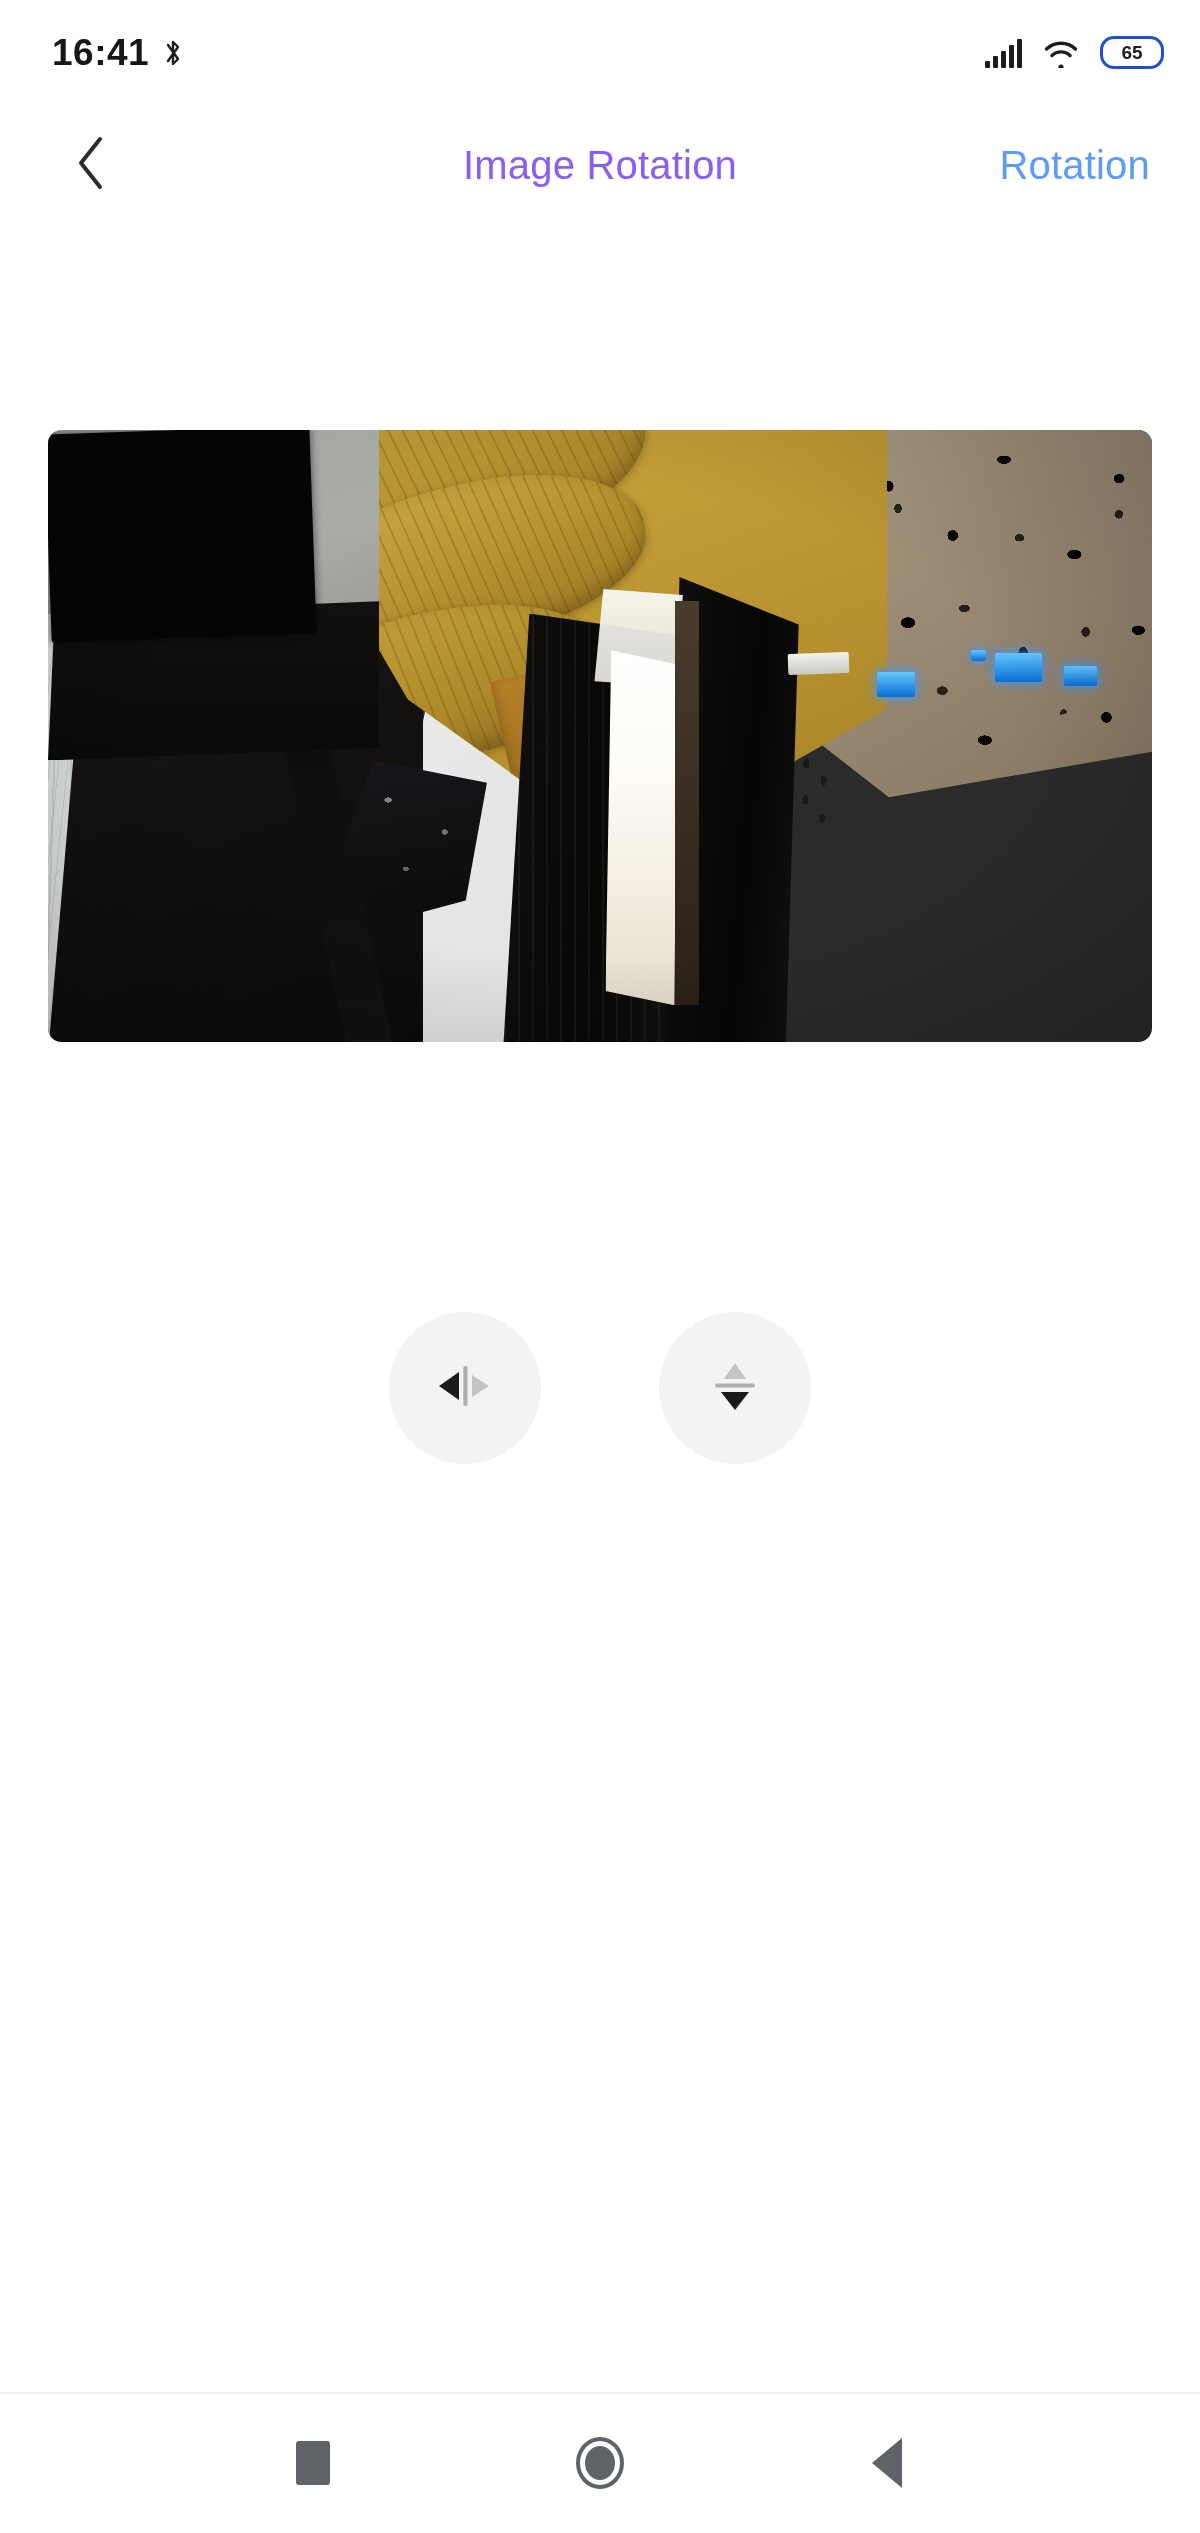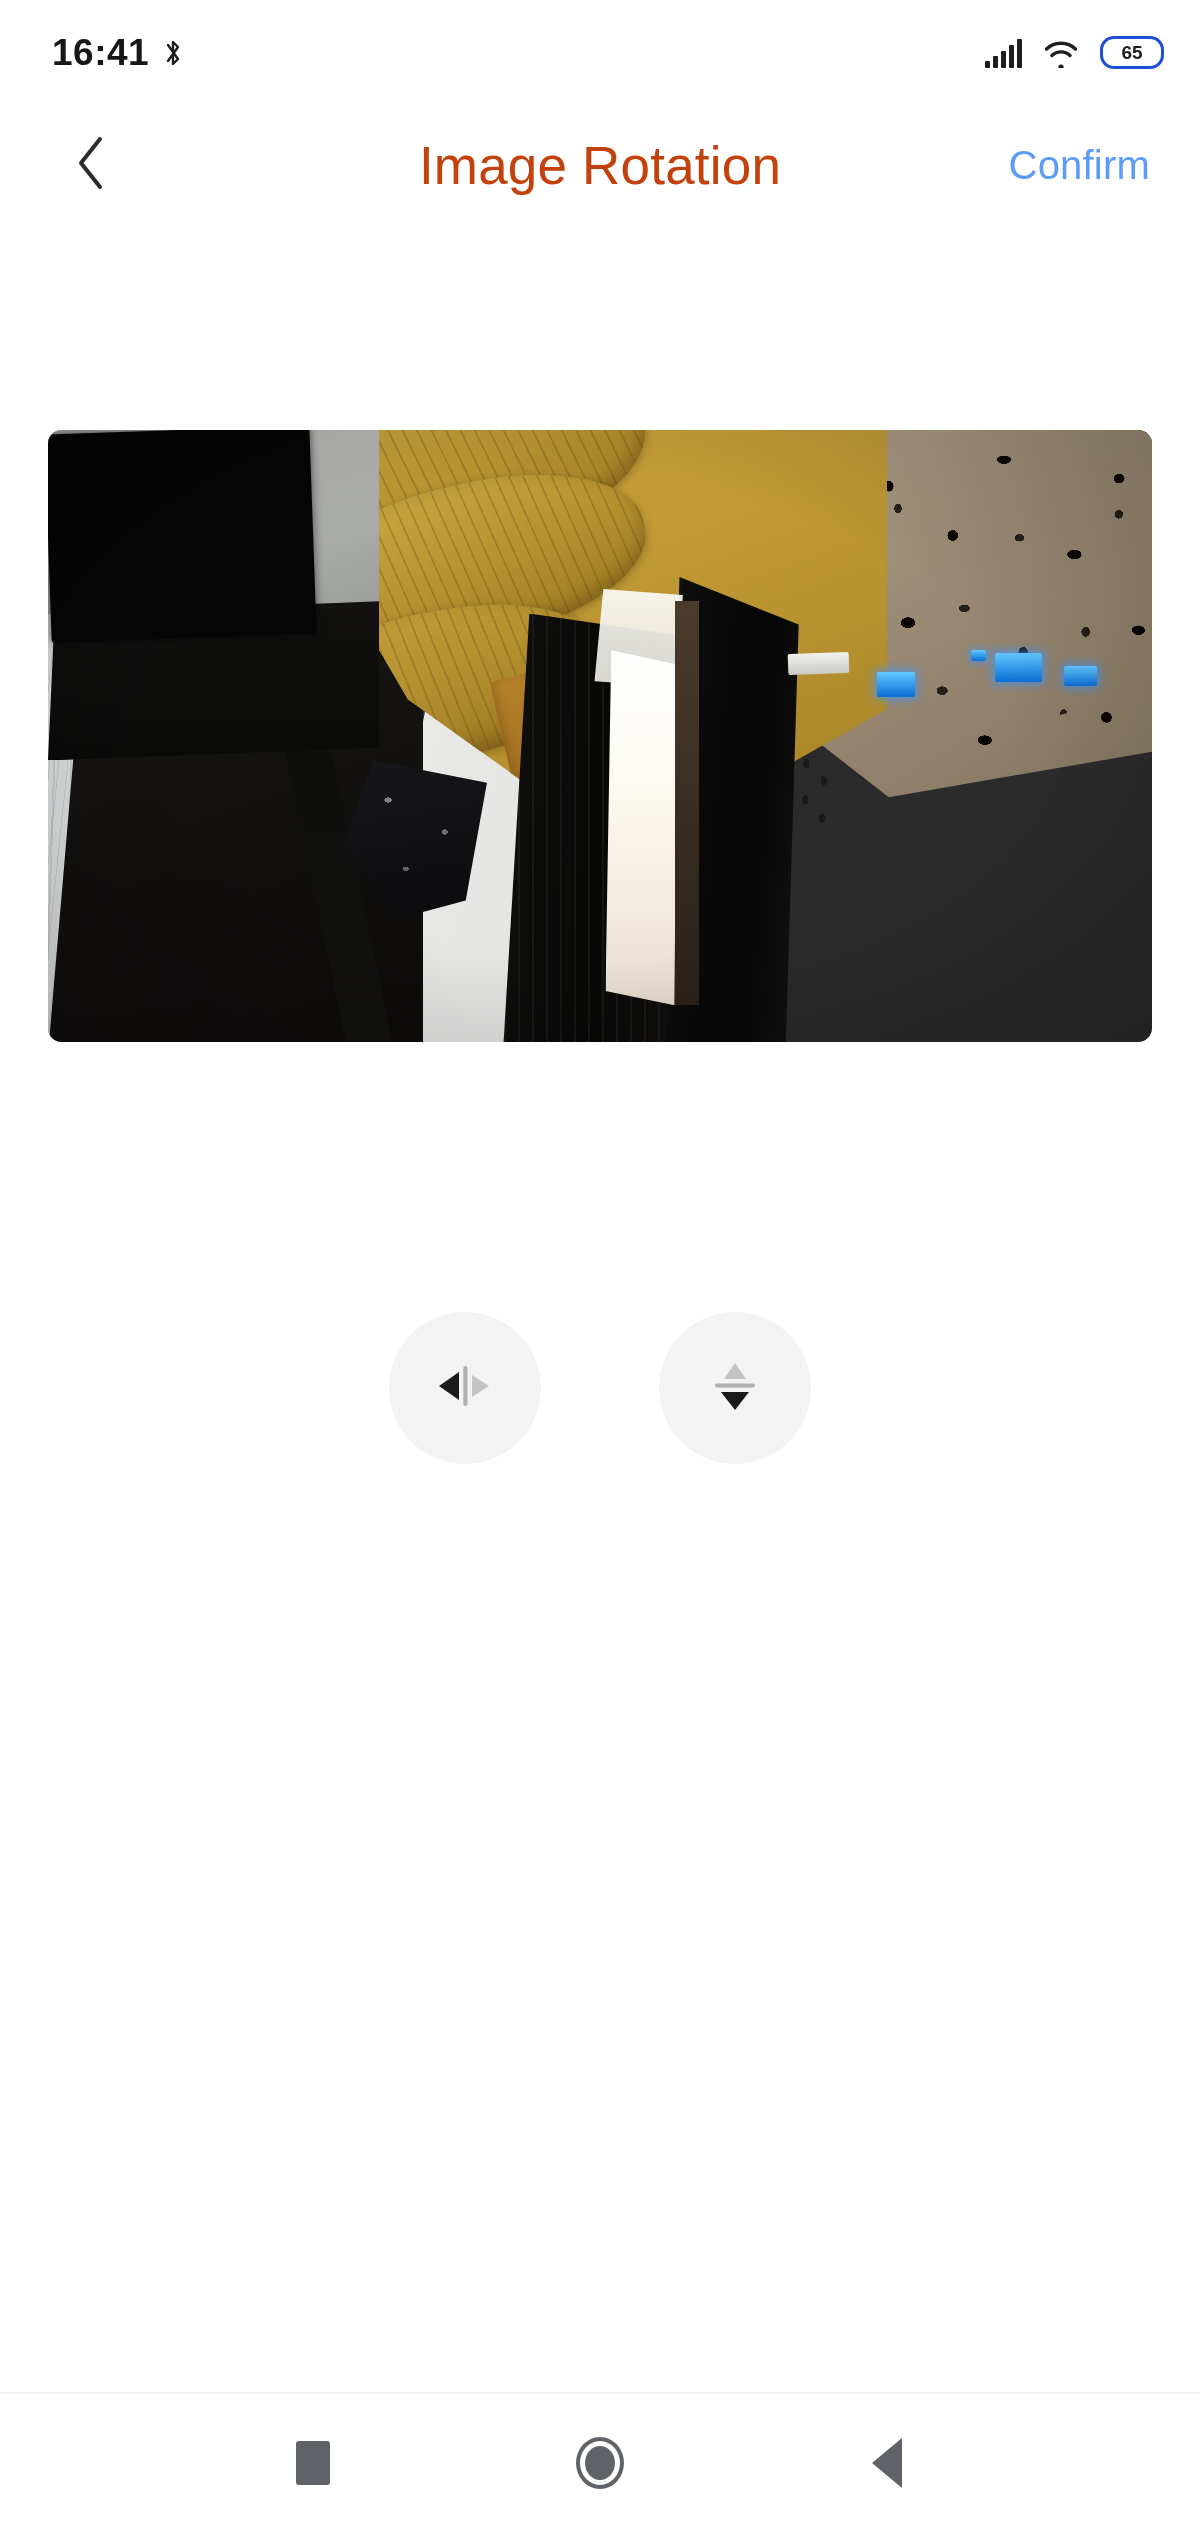--- a/index.html
+++ b/index.html
@@ -40,21 +40,21 @@
   .header {
     position:absolute; top:105px; left:0; width:1200px; height:120px;
     display:flex; align-items:center;
   }
   .back-btn {
     position:absolute; left:56px; top:50%; transform:translateY(-50%);
     width:70px; height:70px; display:flex; align-items:center; justify-content:center;
     cursor:pointer;
   }
   .title {
-    width:100%; text-align:center; font-size:53px; color:#c2410c; font-weight:400;
+    width:100%; text-align:center; font-size:40px; color:#8b5cf6; font-weight:400;
     letter-spacing:0.2px;
   }
   .confirm-btn {
     position:absolute; right:50px; top:50%; transform:translateY(-50%);
     font-size:40px; color:#5a9cf8; cursor:pointer; letter-spacing:0.2px;
   }
 
   
   .preview-wrap {
     position:absolute; left:48px; top:430px; width:1104px; height:612px;
@@ -342,21 +342,21 @@
 
   <div class="header">
     <div class="back-btn">
       <span>
         <svg width="34" height="56" viewBox="0 0 34 56">
           <path d="M26 4 L7 28 L26 52" fill="none" stroke="#2b2b2b" stroke-width="4" stroke-linecap="round" stroke-linejoin="round"></path>
         </svg>
       </span>
     </div>
     <div class="title">Image Rotation</div>
-    <div class="confirm-btn">Confirm</div>
+    <div class="confirm-btn">Rotation</div>
   </div>
 
   <div class="preview-wrap">
     <div class="preview">
       <div class="layer wall-left"></div>
       <div class="layer wall-left2"></div>
       <div class="layer leopard"></div>
       <div class="layer leopard-dense"></div>
       <div class="layer pillow-corner"></div>
       <div class="layer dark-right"></div>

